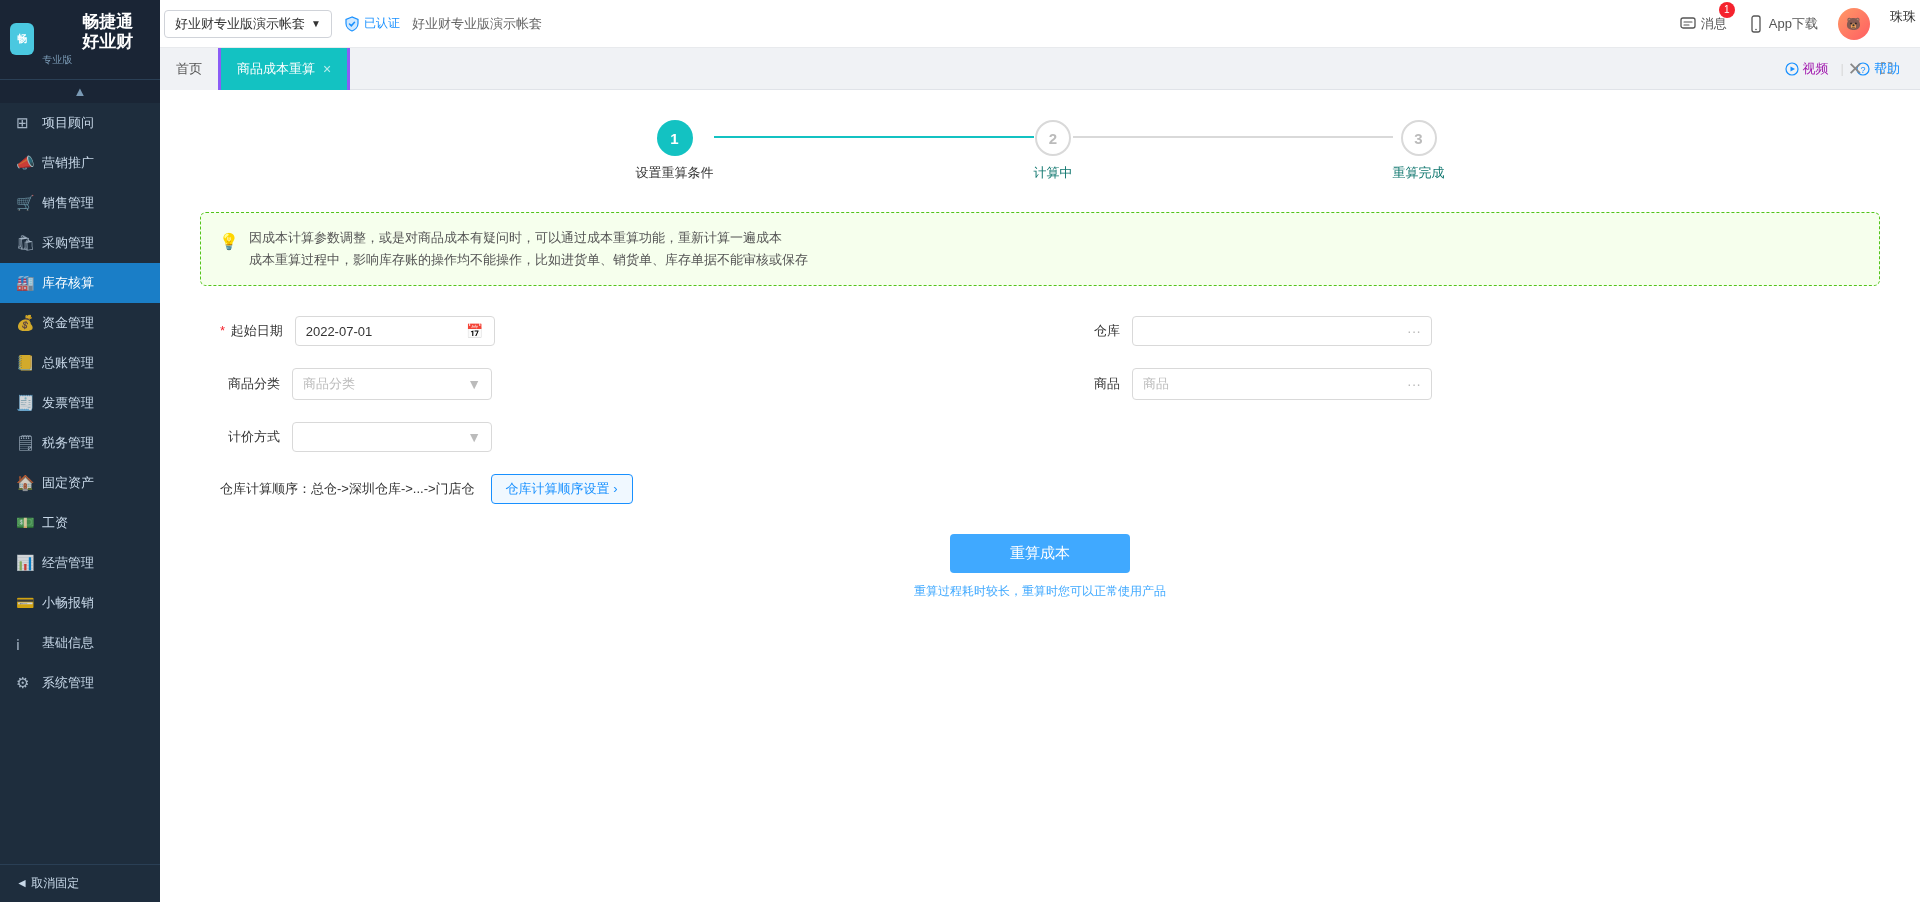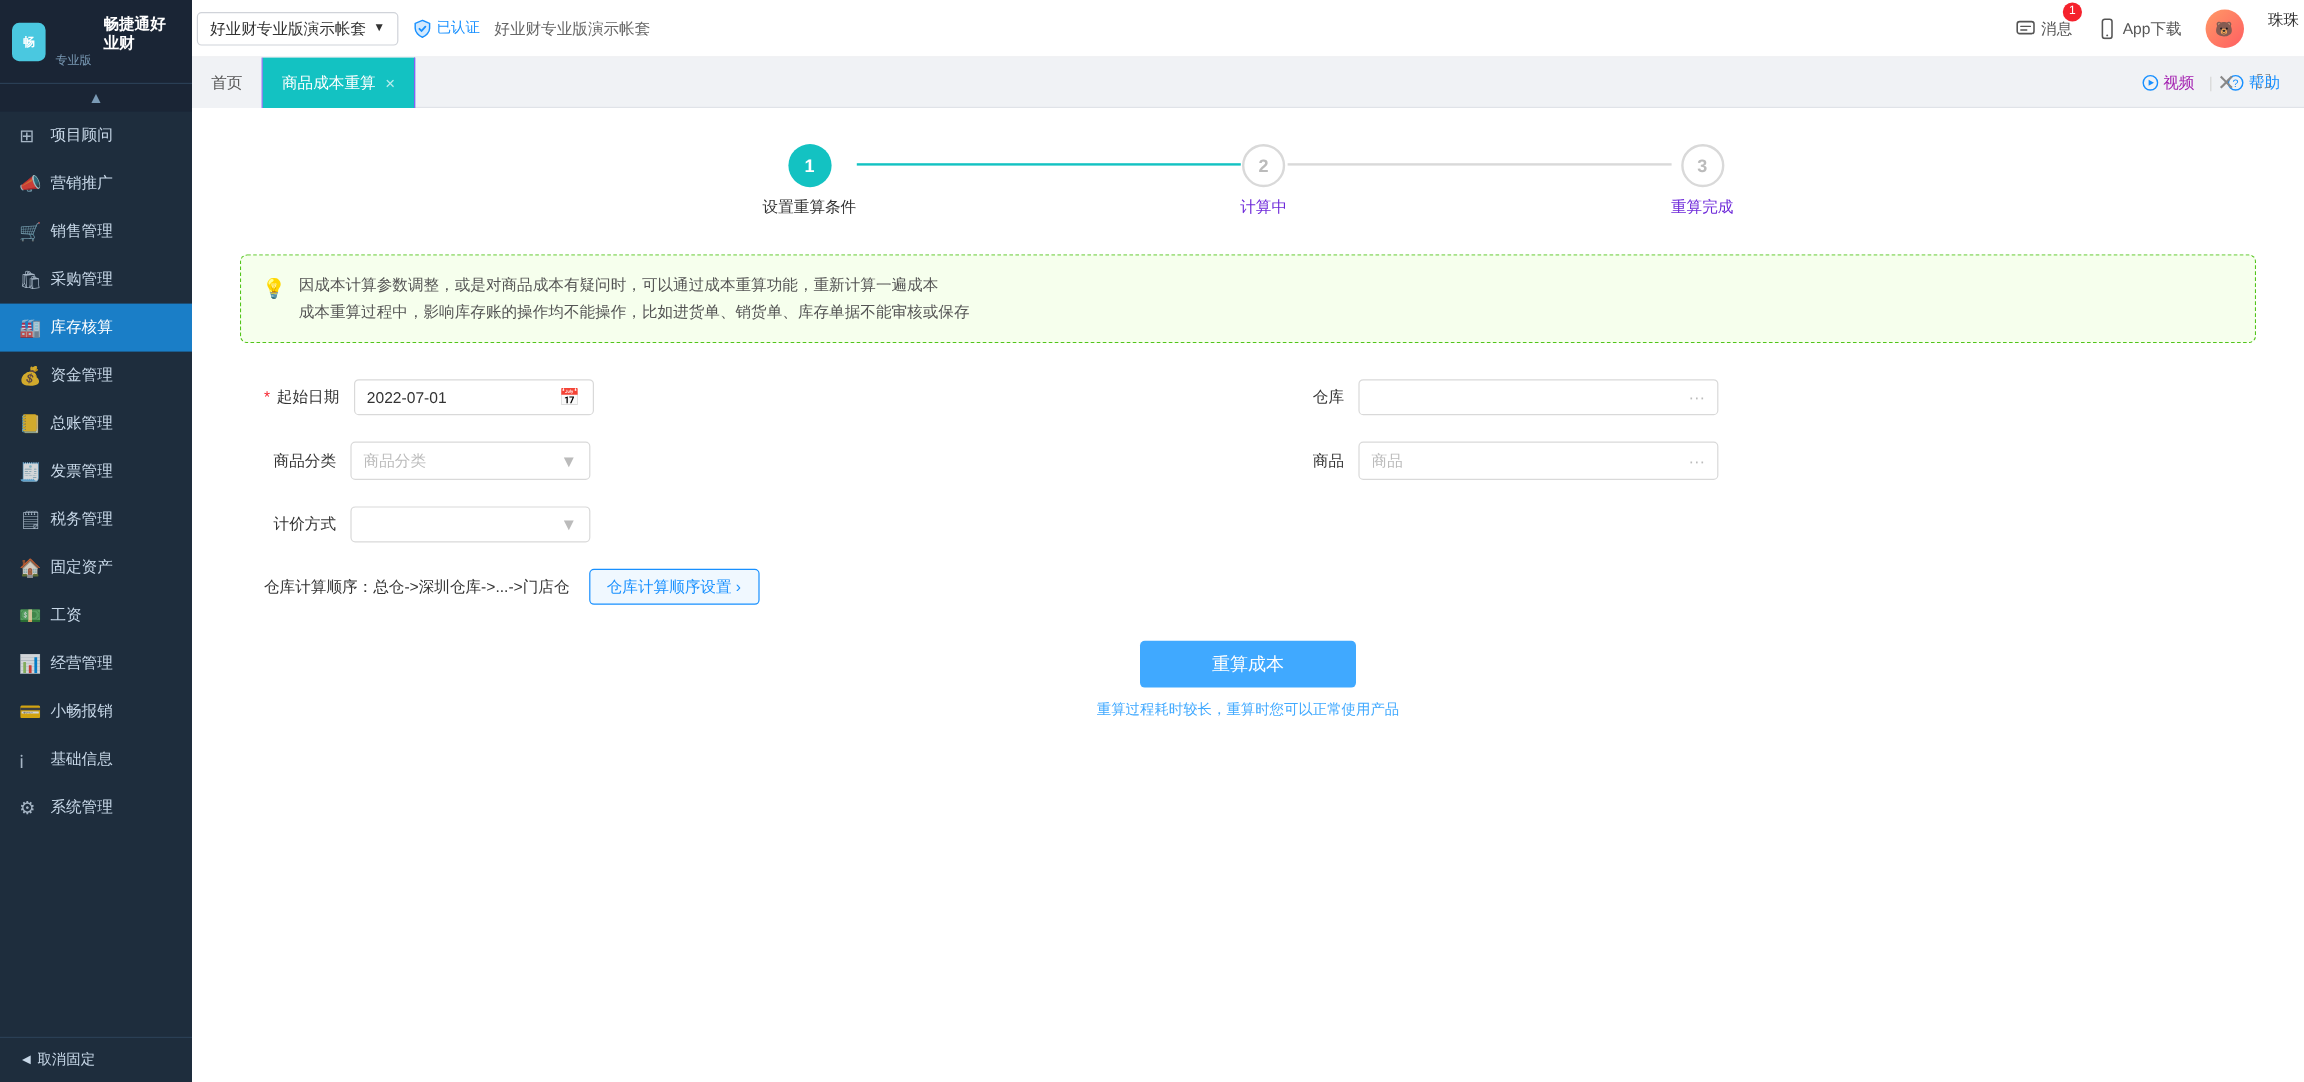--- a/index.html
+++ b/index.html
@@ -24,21 +24,21 @@
       gap: 8px;
       border-bottom: 1px solid #2a3f55;
     }
     .sidebar-logo {
       width: 32px; height: 32px;
       background: #4ac8e0;
       border-radius: 6px;
       display: flex; align-items: center; justify-content: center;
       font-size: 10px; color: white; font-weight: bold;
     }
-    .sidebar-title { font-size: 13px; color: #fff; font-weight: bold; line-height: 1.2; margin-left: 40px; }
+    .sidebar-title { font-size: 17px; color: #fff; font-weight: bold; line-height: 1.2; margin-left: 40px; }
     .sidebar-subtitle { font-size: 10px; color: #7a9ab5; }
     .sidebar-scroll { flex: 1; overflow-y: auto; }
     .sidebar-scroll::-webkit-scrollbar { width: 4px; }
     .sidebar-scroll::-webkit-scrollbar-thumb { background: #2a3f55; }
     .sidebar-item {
       display: flex; align-items: center; gap: 8px;
       padding: 11px 16px;
       cursor: pointer;
       color: #c8d8e8;
       font-size: 13px;
@@ -127,21 +127,21 @@
       border-bottom: 1px solid #e0e3e8;
       position: relative;
     }
     .tab {
       height: 42px;
       display: flex; align-items: center;
       padding: 0 16px;
       cursor: pointer;
       font-size: 13px;
       color: #555;
-      border-right: 1px solid #8b5cf6;
+      border-right: 3px solid #8b5cf6;
       background: #f0f2f5;
     }
     .tab.active {
       background: #13c2c2;
       color: #fff;
       font-weight: 500;
     }
     .tab-close {
       margin-left: 8px; font-size: 14px; opacity: 0.7;
       cursor: pointer;
@@ -177,21 +177,21 @@
       gap: 8px; position: relative; z-index: 1;
     }
     .step-circle {
       width: 36px; height: 36px; border-radius: 50%;
       display: flex; align-items: center; justify-content: center;
       font-size: 15px; font-weight: bold;
     }
     .step-circle.active { background: #13c2c2; color: white; }
     .step-circle.inactive { background: #fff; color: #bbb; border: 2px solid #d9d9d9; }
     .step-label { font-size: 13px; color: #333; font-weight: 500; }
-    .step-label.inactive { color: #6d28d9; font-weight: normal; }
+    .step-label.inactive { color: #0f766e; font-weight: normal; }
     .step-line {
       flex: 1; height: 2px; background: #d9d9d9; max-width: 320px; min-width: 200px;
       margin: 0 0; position: relative; top: -14px;
     }
     .step-line.active { background: #13c2c2; }
 
     
     .info-box {
       border: 1px dashed #52c41a;
       background: #f6ffed;

